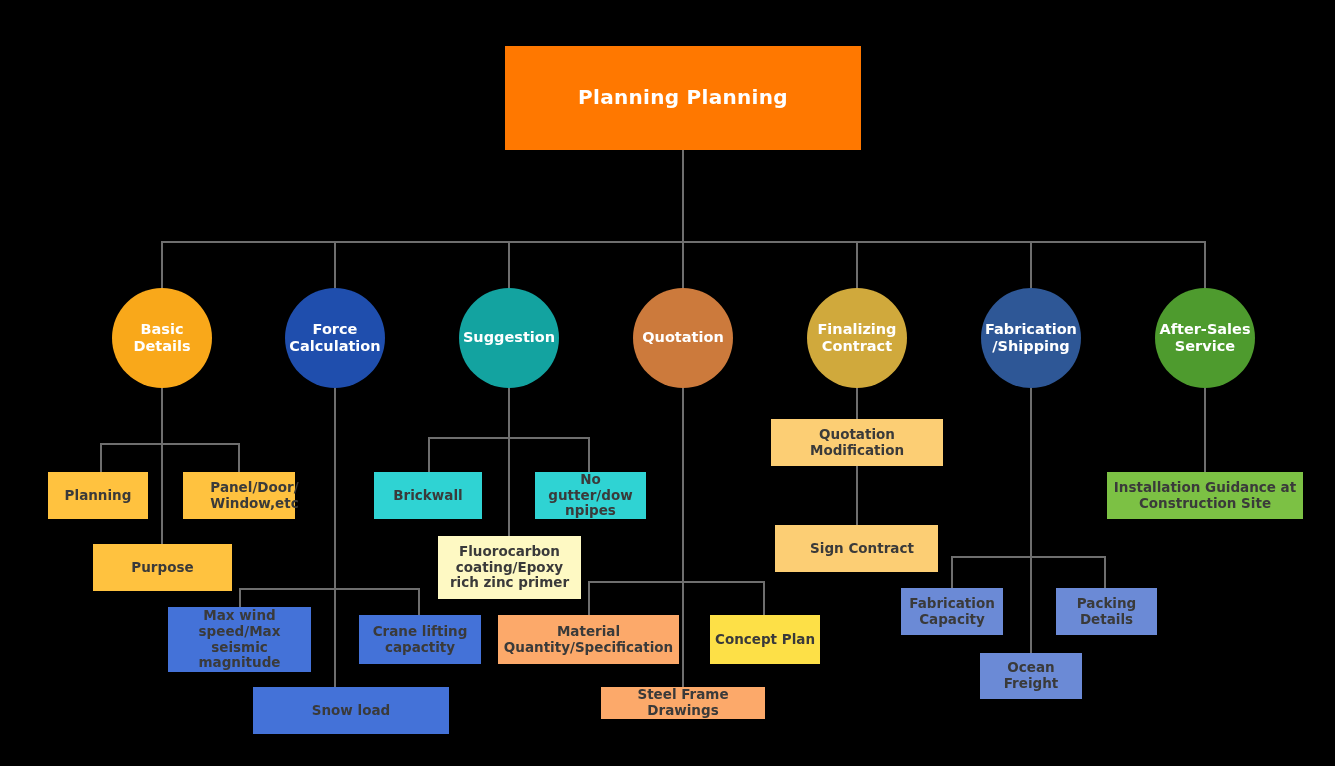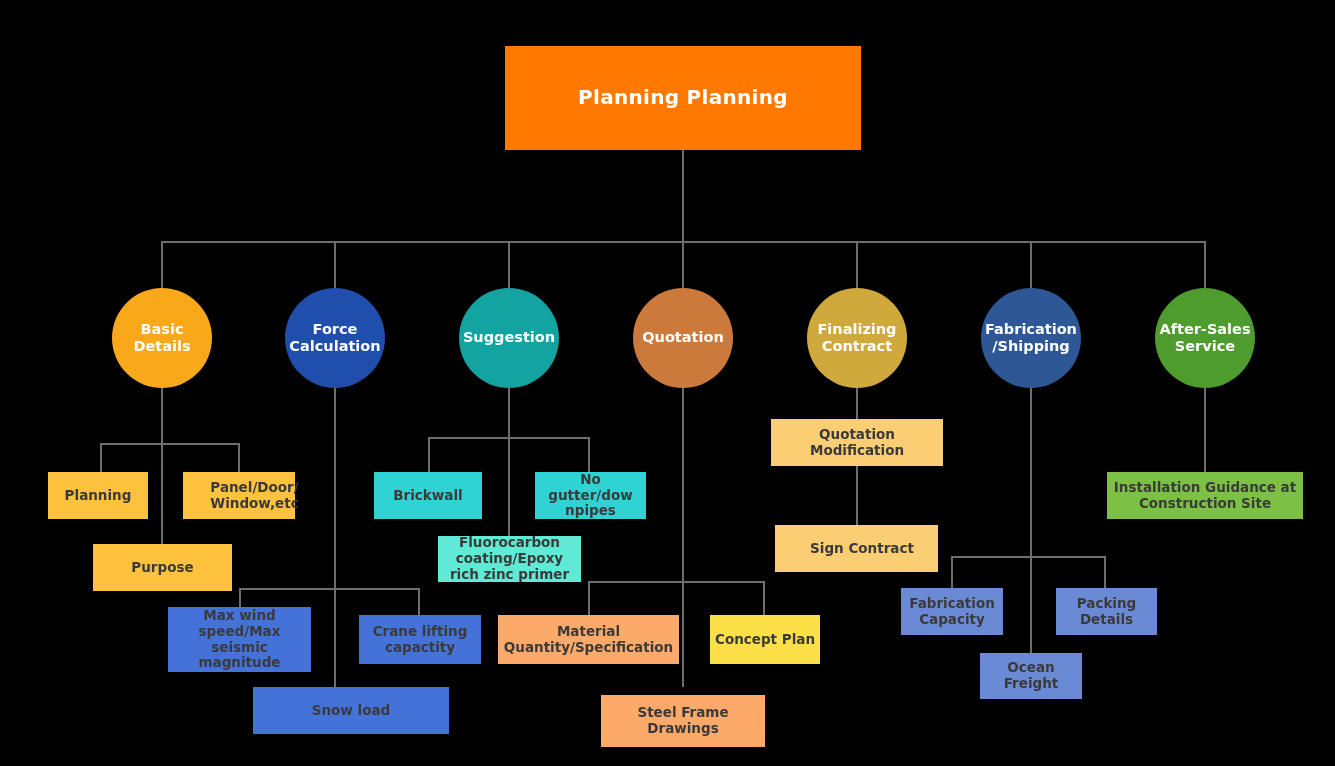--- a/index.html
+++ b/index.html
@@ -115,28 +115,28 @@
 seismic
 magnitude</div>
       <div class="node box-node" style="left: 359px; top: 615px; width: 122px; height: 49px; background: rgb(68, 114, 216);">Crane lifting
 capactity</div>
       <div class="node box-node" style="left: 253px; top: 687px; width: 196px; height: 47px; background: rgb(68, 114, 216);">Snow load</div>
       <div class="node circle-node" style="left: 459px; top: 288px; width: 100px; height: 100px; background: rgb(19, 163, 160);">Suggestion</div>
       <div class="node box-node" style="left: 374px; top: 472px; width: 108px; height: 47px; background: rgb(47, 211, 211);">Brickwall</div>
       <div class="node box-node" style="left: 535px; top: 472px; width: 111px; height: 47px; background: rgb(47, 211, 211);">No
 gutter/dow
 npipes</div>
-      <div class="node box-node" style="left: 438px; top: 536px; width: 143px; height: 46px; background: #5eead4;">Fluorocarbon
+      <div class="node box-node" style="left: 438px; top: 536px; width: 143px; height: 63px; background: #fef9c3;">Fluorocarbon
 coating/Epoxy
 rich zinc primer</div>
       <div class="node circle-node" style="left: 633px; top: 288px; width: 100px; height: 100px; background: rgb(204, 122, 60);">Quotation</div>
       <div class="node box-node" style="left: 498px; top: 615px; width: 181px; height: 49px; background: rgb(252, 169, 106);">Material
 Quantity/Specification</div>
       <div class="node box-node" style="left: 710px; top: 615px; width: 110px; height: 49px; background: #fde047;">Concept Plan</div>
-      <div class="node box-node" style="left: 601px; top: 687px; width: 164px; height: 52px; background: rgb(252, 169, 106); margin-top: 8px;">Steel Frame
+      <div class="node box-node" style="left: 601px; top: 687px; width: 164px; height: 32px; background: rgb(252, 169, 106);">Steel Frame
 Drawings</div>
       <div class="node circle-node" style="left: 807px; top: 288px; width: 100px; height: 100px; background: rgb(208, 169, 60);">Finalizing
 Contract</div>
       <div class="node box-node" style="left: 771px; top: 419px; width: 172px; height: 47px; background: rgb(252, 206, 116);">Quotation
 Modification</div>
       <div class="node box-node" style="left: 775px; top: 525px; width: 163px; height: 47px; background: rgb(252, 206, 116); padding-left: 16px;">Sign Contract</div>
       <div class="node circle-node" style="left: 981px; top: 288px; width: 100px; height: 100px; background: rgb(46, 87, 150);">Fabrication
 /Shipping</div>
       <div class="node box-node" style="left: 901px; top: 588px; width: 102px; height: 47px; background: rgb(107, 138, 214);">Fabrication
 Capacity</div>

